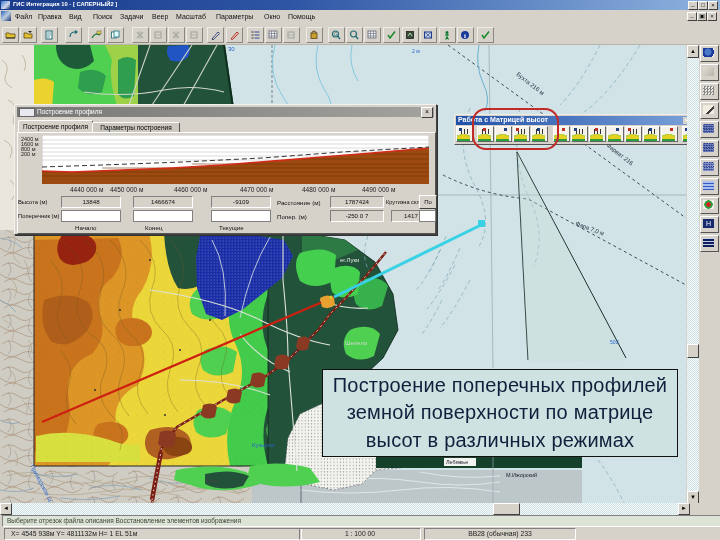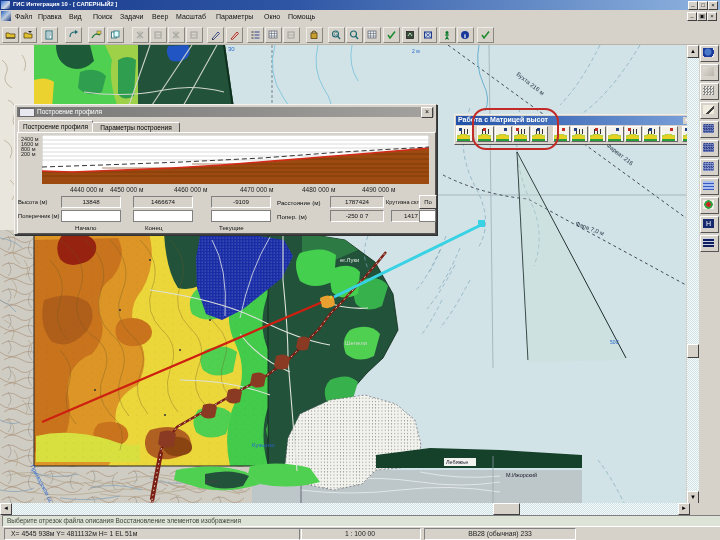--- a/index.html
+++ b/index.html
@@ -405,20 +405,24 @@
       <span class="abs" style="left:262px;top:17px;">Попер. (м)</span>
       <div class="abs sunk" style="left:315px;top:14px;width:52px;height:10px;background:#d6d2ca;text-align:center;line-height:10px;">-250 0 7</div>
       <div class="abs sunk" style="left:376px;top:14px;width:38px;height:10px;background:#d6d2ca;text-align:center;line-height:10px;">1417</div>
       <div class="abs" style="left:404px;top:14px;width:15px;height:10px;background:#fff;border:1px solid #808080;"></div>
       <span class="abs" style="left:60px;top:28px;">Начало</span>
       <span class="abs" style="left:130px;top:28px;">Конец</span>
       <span class="abs" style="left:204px;top:28px;">Текущие</span>
     </div>
   </div>
 
+  <div class="abs" style="left:322px;top:369px;width:354px;height:84px;background:#cfe2e2;border:1.5px solid #111;
+       color:#10203c;font-size:20px;text-align:center;line-height:27.5px;padding-top:1.5px;letter-spacing:0.2px;">
+    Построение поперечных профилей<br>земной поверхности по матрице<br>высот в различных режимах
+  </div>
 
   <div class="abs" style="left:687px;top:45px;width:12px;height:458px;
        background:repeating-conic-gradient(#f4fbfc 0% 25%, #d2e2e4 0% 50%) 0 0/2px 2px;">
     <div class="abs btn3" style="left:0;top:0;width:10px;height:11px;text-align:center;font-size:6px;line-height:10px;">▲</div>
     <div class="abs btn3" style="left:0;top:299px;width:10px;height:12px;"></div>
     <div class="abs btn3" style="left:0;top:446px;width:10px;height:11px;text-align:center;font-size:6px;line-height:10px;">▼</div>
   </div>
 
   <div class="abs" style="left:699px;top:45px;width:21px;height:458px;background:#d6d2ca;">
     <div id="righttb">

